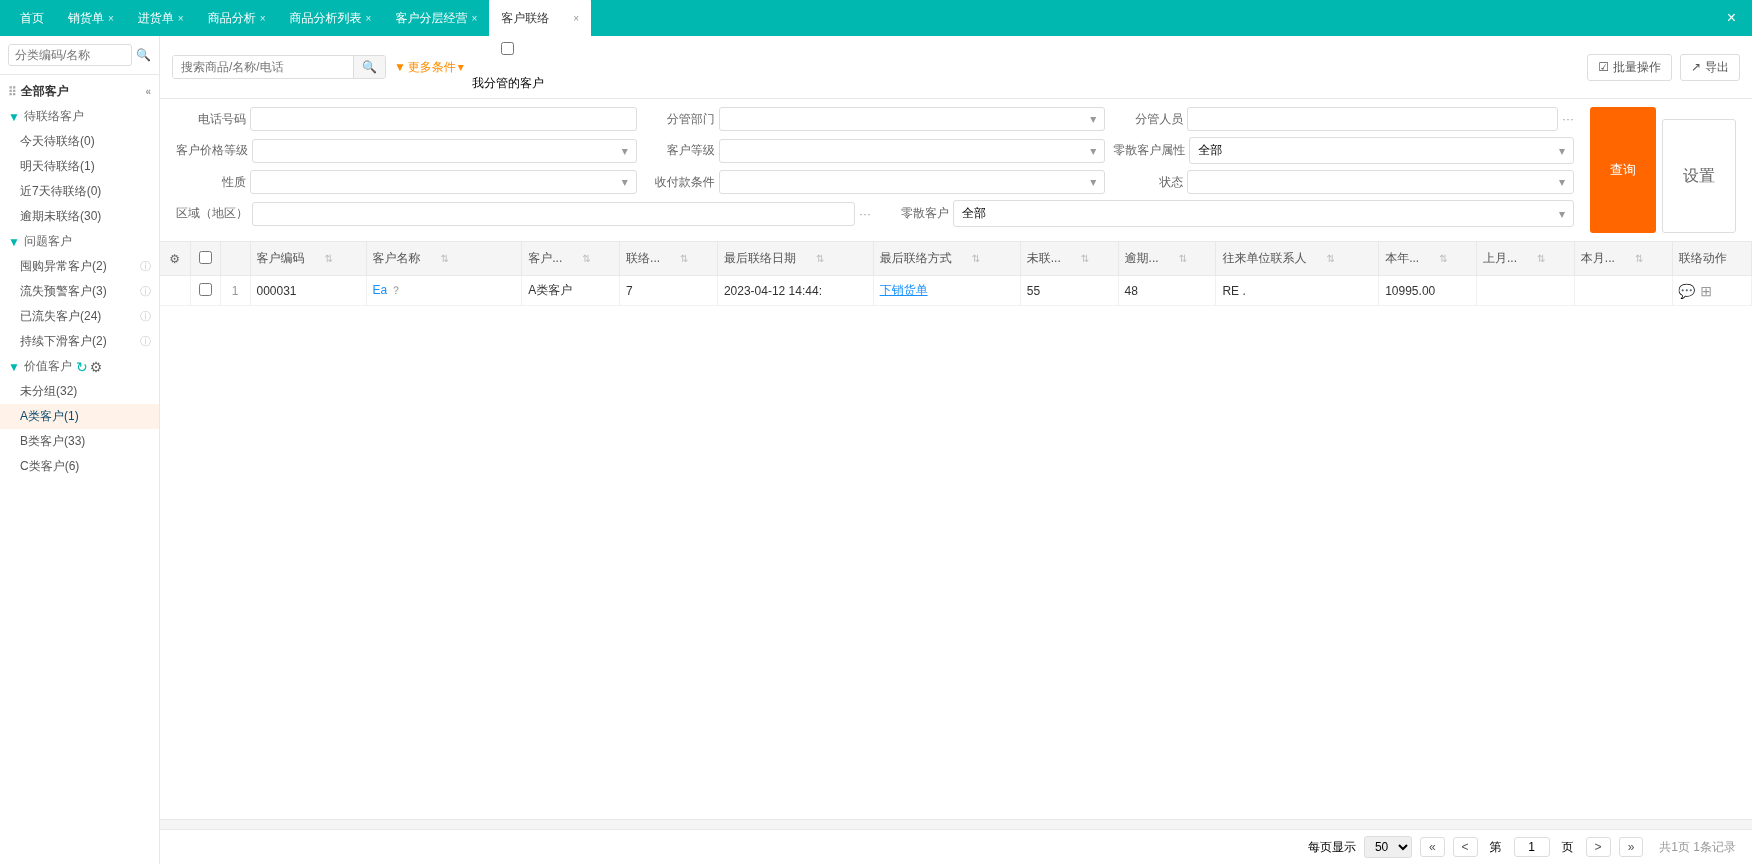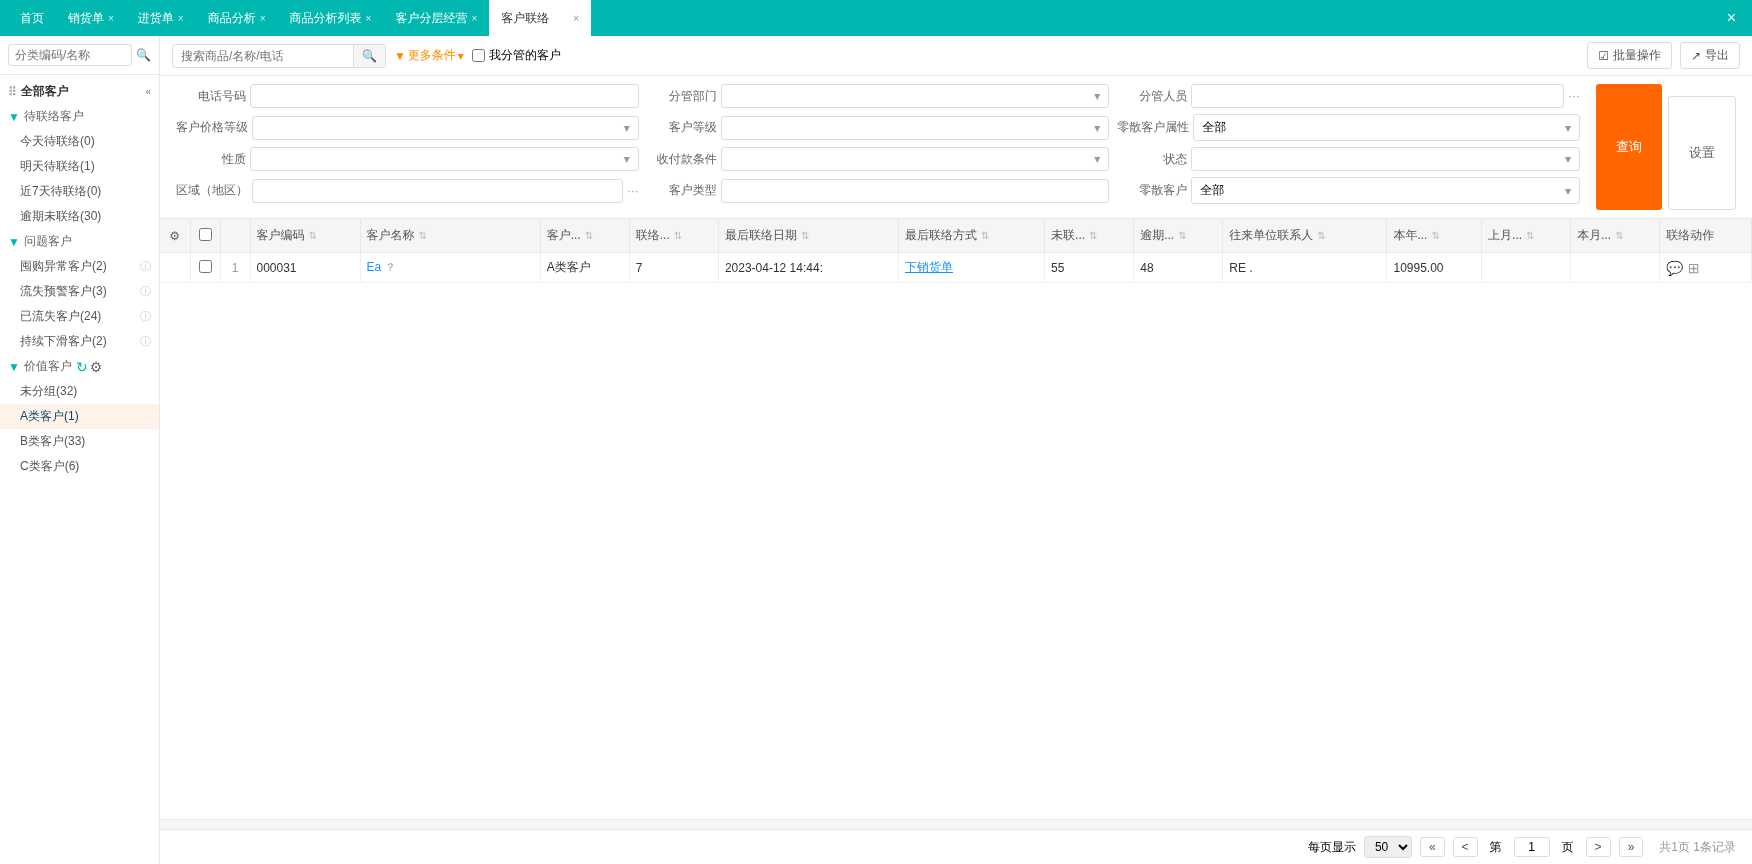--- a/index.html
+++ b/index.html
@@ -83,21 +83,21 @@
       border: none; outline: none; padding: 4px 8px;
       font-size: 12px; width: 180px;
     }
     .filter-search-btn {
       background: #f5f5f5; border: none; border-left: 1px solid #ddd;
       padding: 4px 8px; cursor: pointer; color: #666;
     }
     .filter-more {
       color: #ff8c00; cursor: pointer; display: flex; align-items: center; gap: 2px;
     }
-    .filter-checkbox { display: flex; align-items: center; gap: 4px; cursor: pointer; }
+    .filter-checkbox { display: flex; align-items: center; gap: 20px; cursor: pointer; flex-direction: column; }
     .filter-spacer { flex: 1; }
     .batch-op-btn, .export-btn {
       border: 1px solid #ddd; background: #fff; padding: 4px 10px;
       border-radius: 3px; cursor: pointer; display: flex; align-items: center; gap: 4px;
       color: #555; font-size: 12px;
     }
 
     
     .advanced-filter {
       background: #fff; border-bottom: 1px solid #e8e8e8;
@@ -124,36 +124,36 @@
     .filter-select-arrow { color: #999; }
     .filter-dots { color: #999; cursor: pointer; }
     .query-btn {
       background: #ff6600; color: #fff; border: none;
       border-radius: 3px; padding: 6px 20px; cursor: pointer;
       font-size: 13px;
     }
     .settings-btn {
       background: #fff; color: #666; border: 1px solid #ddd;
       border-radius: 3px; padding: 6px 20px; cursor: pointer;
-      font-size: 13px;
+      font-size: 16px;
       margin-top: 12px;
     }
 
     
     .table-wrap { flex: 1; overflow: auto; background: #fff; margin: 0; }
     table {
       width: 100%; border-collapse: collapse; font-size: 12px;
     }
     thead tr { background: #f5f5f5; }
     th {
       padding: 8px 6px; text-align: left; border-bottom: 1px solid #e8e8e8;
       border-right: 1px solid #e8e8e8; color: #555; font-weight: normal;
       white-space: nowrap; position: relative;
     }
-    th .th-inner { display: flex; align-items: center; gap: 4px; }
+    th .th-inner { display: flex; align-items: center; gap: 20px; }
     th .sort-icon { color: #bbb; font-size: 10px; }
     td {
       padding: 6px 6px; border-bottom: 1px solid #f0f0f0;
       border-right: 1px solid #f0f0f0; color: #333; white-space: nowrap;
     }
     .settings-col { width: 30px; text-align: center; }
     .checkbox-col { width: 30px; text-align: center; }
     .num-col { width: 30px; text-align: center; color: #999; }
 
     .link-text { color: #1890ff; cursor: pointer; text-decoration: underline; }
@@ -403,24 +403,20 @@
                 <span class="filter-select-arrow">▾</span>
               </div>
             </div>
           </div>
 
           <div class="filter-row">
             <div class="filter-cell">
               <span class="filter-label">区域（地区）</span>
               <input class="filter-input" style="flex: 1 1 0%;">
               <span class="filter-dots">···</span>
-            </div>
-            <div class="filter-cell">
-              <span class="filter-label">客户类型</span>
-              <input class="filter-input" style="">
             </div>
             <div class="filter-cell">
               <span class="filter-label">零散客户</span>
               <div class="filter-select">
                 <span>全部</span>
                 <span class="filter-select-arrow">▾</span>
               </div>
             </div>
           </div>
         </div>

